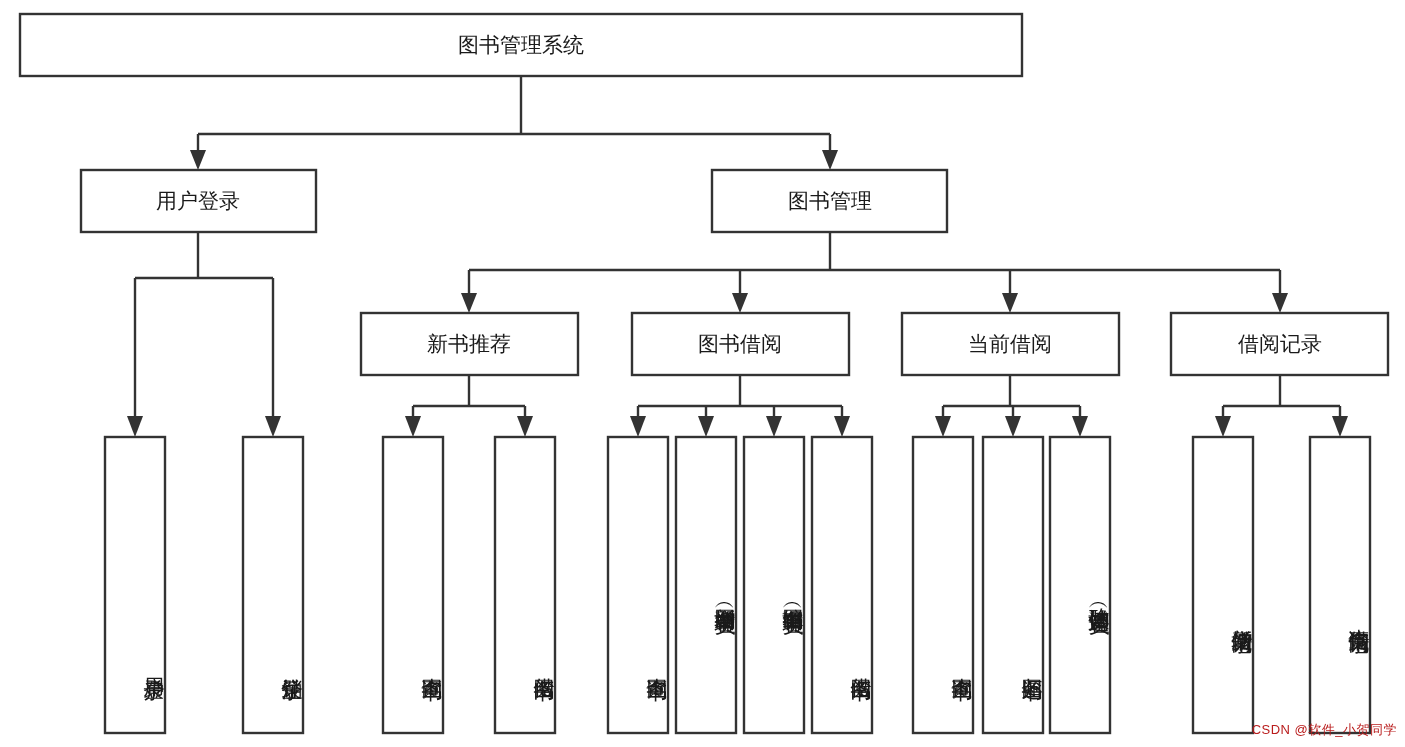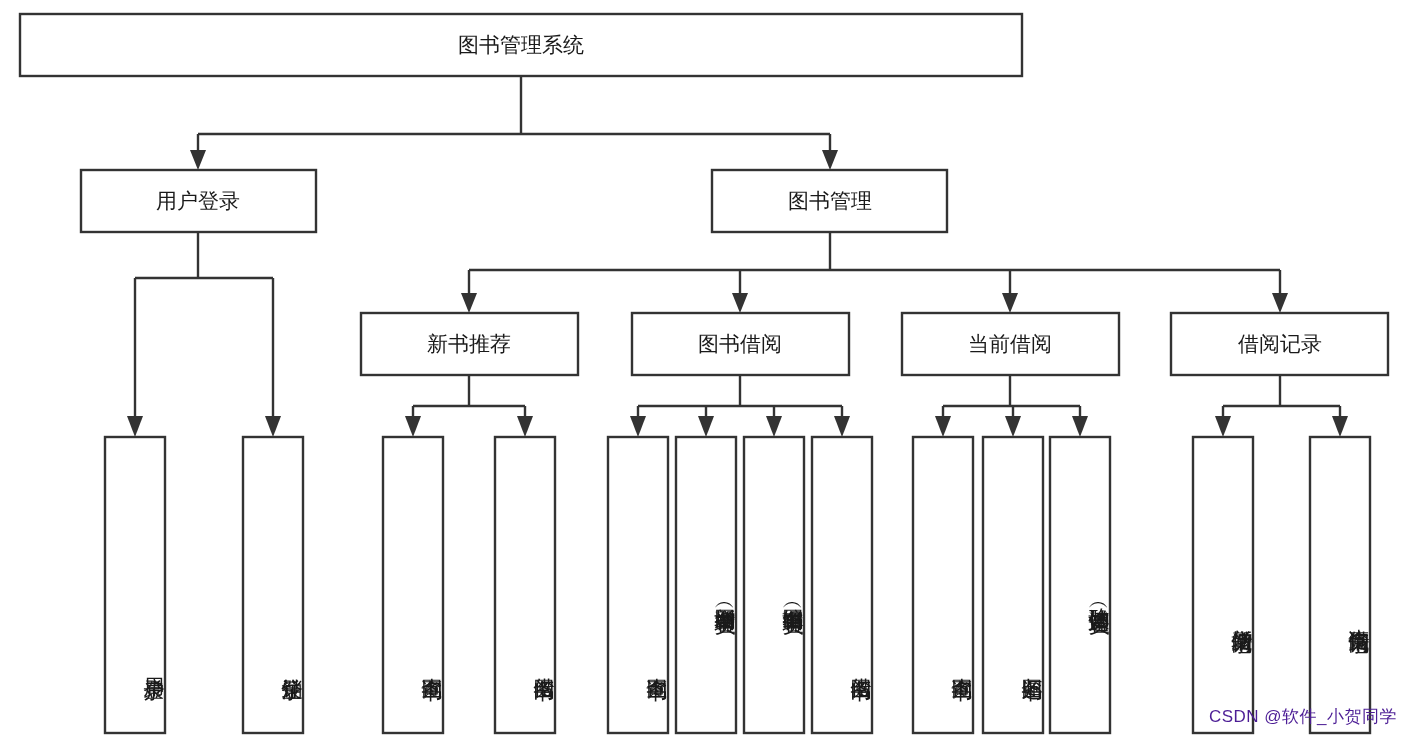--- a/index.html
+++ b/index.html
@@ -58,24 +58,24 @@
     text-align: center;
     display: flex;
     align-items: flex-start;
     justify-content: center;
     white-space: nowrap;
     pointer-events: none;
   }
   .watermark {
     position: absolute;
     right: 8px;
-    bottom: 19px;
-    font-family: "Liberation Sans", sans-serif;
-    font-size: 17px;
-    color: #4c1d95;
+    bottom: 8px;
+    font-family: "Liberation Sans", sans-serif;
+    font-size: 13px;
+    color: #b91c1c;
     letter-spacing: 0.5px;
     white-space: nowrap;
   }
 </style>
 </head>
 <body>
 
 <div id="diagram-root">
 
   <svg class="diagram-canvas" viewBox="0 0 1405 747" xmlns="http://www.w3.org/2000/svg">

